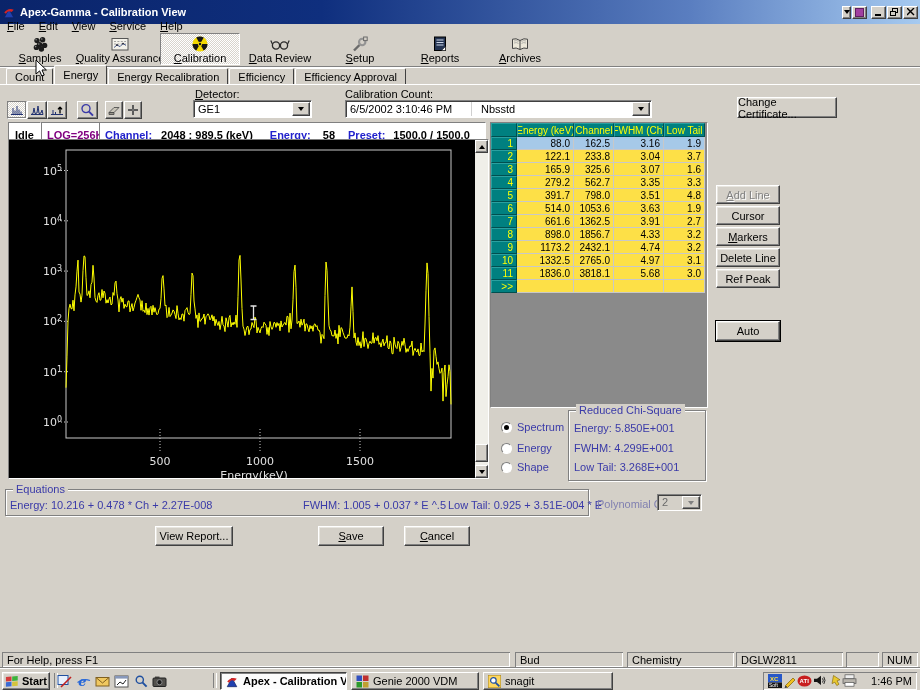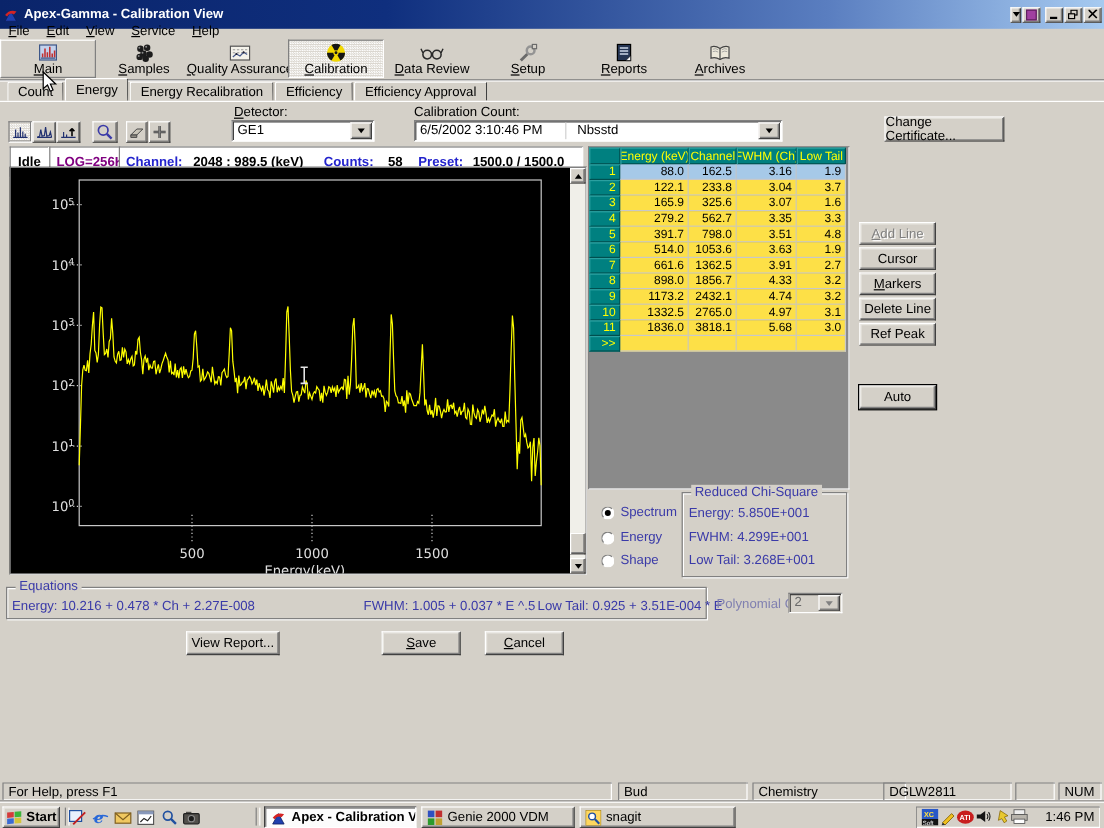--- a/index.html
+++ b/index.html
@@ -136,30 +136,20 @@
   </div>
 
   <div id="menubar">
       <div class="menu-item mn">File</div>
       <div class="menu-item mn">Edit</div>
       <div class="menu-item mn">View</div>
       <div class="menu-item mn">Service</div>
       <div class="menu-item mn">Help</div>
     </div>
   <div id="toolbar">
-      <div class="tbtn hover">
-        <span class="ticon">
-          <svg width="18" height="16" viewBox="0 0 18 16">
-            <rect x="2" y="1.5" width="14" height="12.5" fill="#c4d2ec" stroke="#3c5688"></rect>
-            <path d="M4.5 12 V8.5 M6.5 12 V4.5 M8.5 12 V7.5 M10.5 12 V3 M12.5 12 V8.5 M14.5 12 V6" stroke="#c03030" stroke-width="1.3"></path>
-            <line x1="3" y1="12.5" x2="15" y2="12.5" stroke="#3c5688"></line>
-          </svg>
-        </span>
-        <div class="lbl mn">Main</div>
-      </div>
       <div class="tbtn">
         <span class="ticon">
           <svg width="16" height="16" viewBox="0 0 16 16">
             <g fill="#1c1c1c">
               <circle cx="5" cy="4.6" r="2.7"></circle>
               <circle cx="10.6" cy="3.8" r="2.7"></circle>
               <circle cx="7.6" cy="8.8" r="2.7"></circle>
               <circle cx="12.6" cy="9.4" r="2.7"></circle>
               <circle cx="4.4" cy="11.4" r="2.7"></circle>
               <circle cx="9.4" cy="13" r="2.7"></circle>
@@ -334,21 +324,21 @@
 
   <div class="sbox" style="left:8px;width:33px;justify-content:center;">
       <span>Idle</span>
     </div>
   <div class="sbox" style="left:41px;width:60px;color:#800080;">
       <span>LOG=256K</span>
     </div>
   <div class="sbox" style="left:99px;width:387px;">
     <span style="color:#2222cc;">Channel:</span>
     <span style="margin-left:9px;">2048 : 989.5 (keV)</span>
-    <span style="margin-left:17px;color:#2222cc;">Counts:</span>
+    <span style="margin-left:17px;color:#2222cc;">Energy:</span>
     <span style="margin-left:12px;">58</span>
     <span style="margin-left:13px;color:#2222cc;">Preset:</span>
     <span style="margin-left:8px;">1500.0 / 1500.0</span>
   </div>
 
   <div id="plot">
     <svg id="specsvg" width="479" height="338" style="position:absolute;left:0;top:0;">
         <rect x="57" y="10" width="385" height="288" fill="none" stroke="#c8c8c8"></rect>
         <line x1="46" x2="60" y1="282" y2="282" stroke="#d0d0d0" stroke-dasharray="1 2"></line>
         <text x="53" y="286" text-anchor="end" fill="#e0e0e0" font-size="11" font-family="DejaVu Sans,sans-serif">10<tspan dy="-4" font-size="8">0</tspan></text>
@@ -517,21 +507,21 @@
   </div>
   <div class="btn" style="left:404px;top:526px;width:66px;height:20px;">
     <span class="mn">Cancel</span>
   </div>
 
   <div id="statusbar">
     <div class="spanel" style="left:2px;width:508px;">
         <span>For Help, press F1</span>
       </div>
   <div class="spanel" style="left: 515px; width: 108px;">Bud</div>
-      <div class="spanel" style="left: 627px; width: 128px;">Chemistry</div>
+      <div class="spanel" style="left: 627px; width: 107px;">Chemistry</div>
       <div class="spanel" style="left: 736px; width: 107px;">DGLW2811</div>
       <div class="spanel" style="left: 846px; width: 33px;"></div>
       <div class="spanel" style="left: 882px; width: 36px;">NUM</div>
     </div>
 
   <div id="taskbar">
     <div class="btn" style="left:2px;top:3px;width:48px;height:18px;">
       <span id="startflag" style="display:flex;margin-right:3px;">
           <svg width="14" height="13" viewBox="0 0 16 15">
             <g transform="skewY(-5)">

